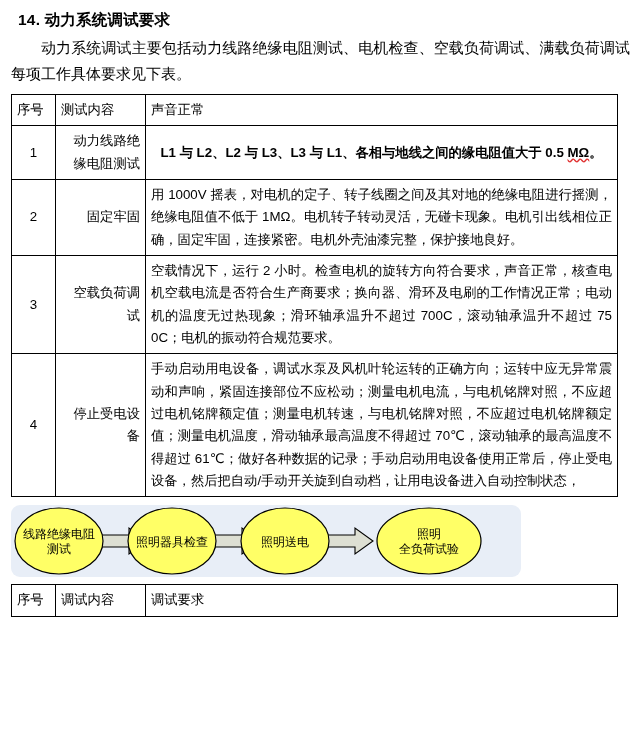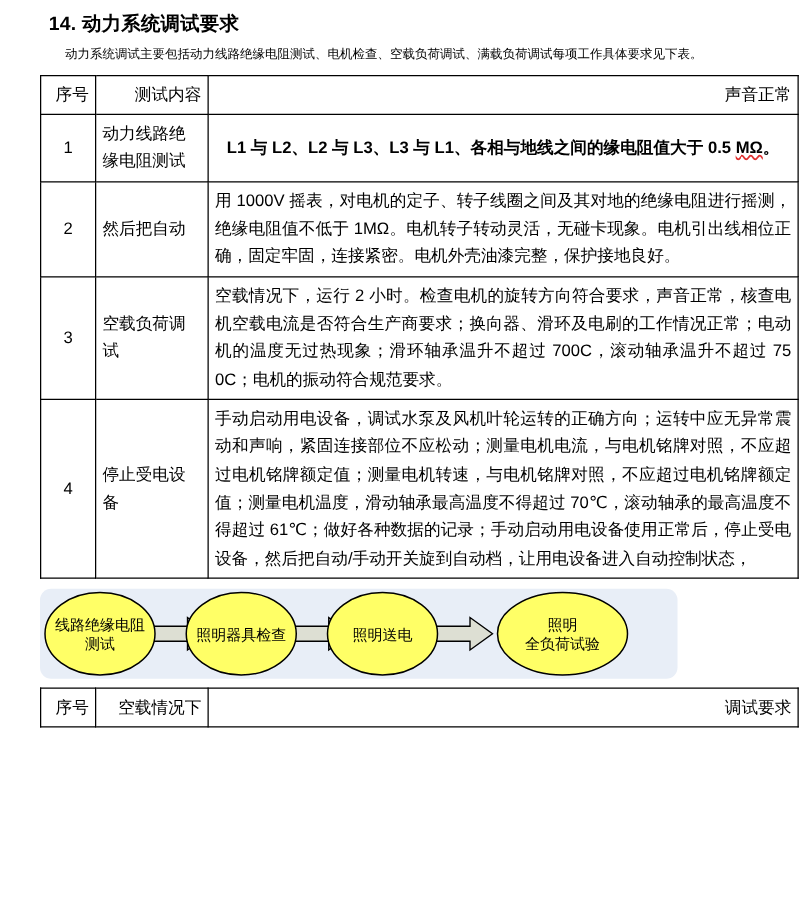--- a/index.html
+++ b/index.html
@@ -14,37 +14,37 @@
     overflow: hidden;
     font-family: "Liberation Sans", "DejaVu Sans", sans-serif;
     color: #000000;
     position: relative;
   }
   .page {
     position: relative;
     width: 641px;
     height: 516px;
     box-sizing: border-box;
-    padding: 0 32px;
+    padding: 0 11px;
   }
 
   
   .heading {
     font-size: 15.5px;
     font-weight: bold;
     letter-spacing: 0.2px;
     margin: 0;
     padding: 9px 0 2px 7px;
     line-height: 1.45;
     white-space: nowrap;
   }
 
   
   .para {
-    font-size: 10px;
+    font-size: 15px;
     line-height: 1.72;
     margin: 0;
     padding: 2px 0 0 0;
     text-align: justify;
     text-justify: inter-ideograph;
     text-indent: 2em;
   }
   .para.tight { padding-top: 3px; }
 
   
@@ -61,26 +61,26 @@
     font-size: 13.3px;
     line-height: 1.68;
     font-weight: normal;
     vertical-align: middle;
   }
   col.c-no     { width: 44px; }
   col.c-item   { width: 90px; }
   col.c-req    { width: 472px; }
 
   th.hd {
-    text-align: right;
+    text-align: left;
     height: 22px;
     padding: 3px 5px;
   }
   td.no   { text-align: center; }
-  td.item { text-align: left; }
+  td.item { text-align: right; }
   td.req  { text-align: justify; text-justify: inter-ideograph; }
   td.req.centered { text-align: center; font-weight: bold; }
 
   .sp-err {
     text-decoration: underline wavy #e03030;
     text-decoration-skip-ink: none;
   }
 
   
   .flow-wrap {
@@ -141,21 +141,21 @@
       </tr>
 
       <tr>
         <td class="no">1</td>
         <td class="item">动力线路绝缘电阻测试</td>
         <td class="req centered"><span>L1 与 L2、L2 与 L3、L3 与 L1、各相与地线之间的缘电阻值大于 0.5 </span><span class="sp-err">MΩ</span><span>。</span></td>
       </tr>
 
       <tr>
         <td class="no">2</td>
-        <td class="item">然后把自动</td>
+        <td class="item">固定牢固</td>
         <td class="req">用 1000V 摇表，对电机的定子、转子线圈之间及其对地的绝缘电阻进行摇测，绝缘电阻值不低于 1MΩ。电机转子转动灵活，无碰卡现象。电机引出线相位正确，固定牢固，连接紧密。电机外壳油漆完整，保护接地良好。</td>
       </tr>
 
       <tr>
         <td class="no">3</td>
         <td class="item">空载负荷调试</td>
         <td class="req">空载情况下，运行 2 小时。检查电机的旋转方向符合要求，声音正常，核查电机空载电流是否符合生产商要求；换向器、滑环及电刷的工作情况正常；电动机的温度无过热现象；滑环轴承温升不超过 700C，滚动轴承温升不超过 75 0C；电机的振动符合规范要求。</td>
       </tr>
 
       <tr>
@@ -208,19 +208,19 @@
 
   <table class="doc-table">
     <colgroup>
       <col class="c-no">
         <col class="c-item">
         <col class="c-req">
     </colgroup>
     <tbody>
       <tr>
         <th class="hd">序号</th>
-        <th class="hd">空载情况下</th>
+        <th class="hd">调试内容</th>
         <th class="hd">调试要求</th>
       </tr>
     </tbody>
   </table>
 
 </div>
 
 </body></html>

